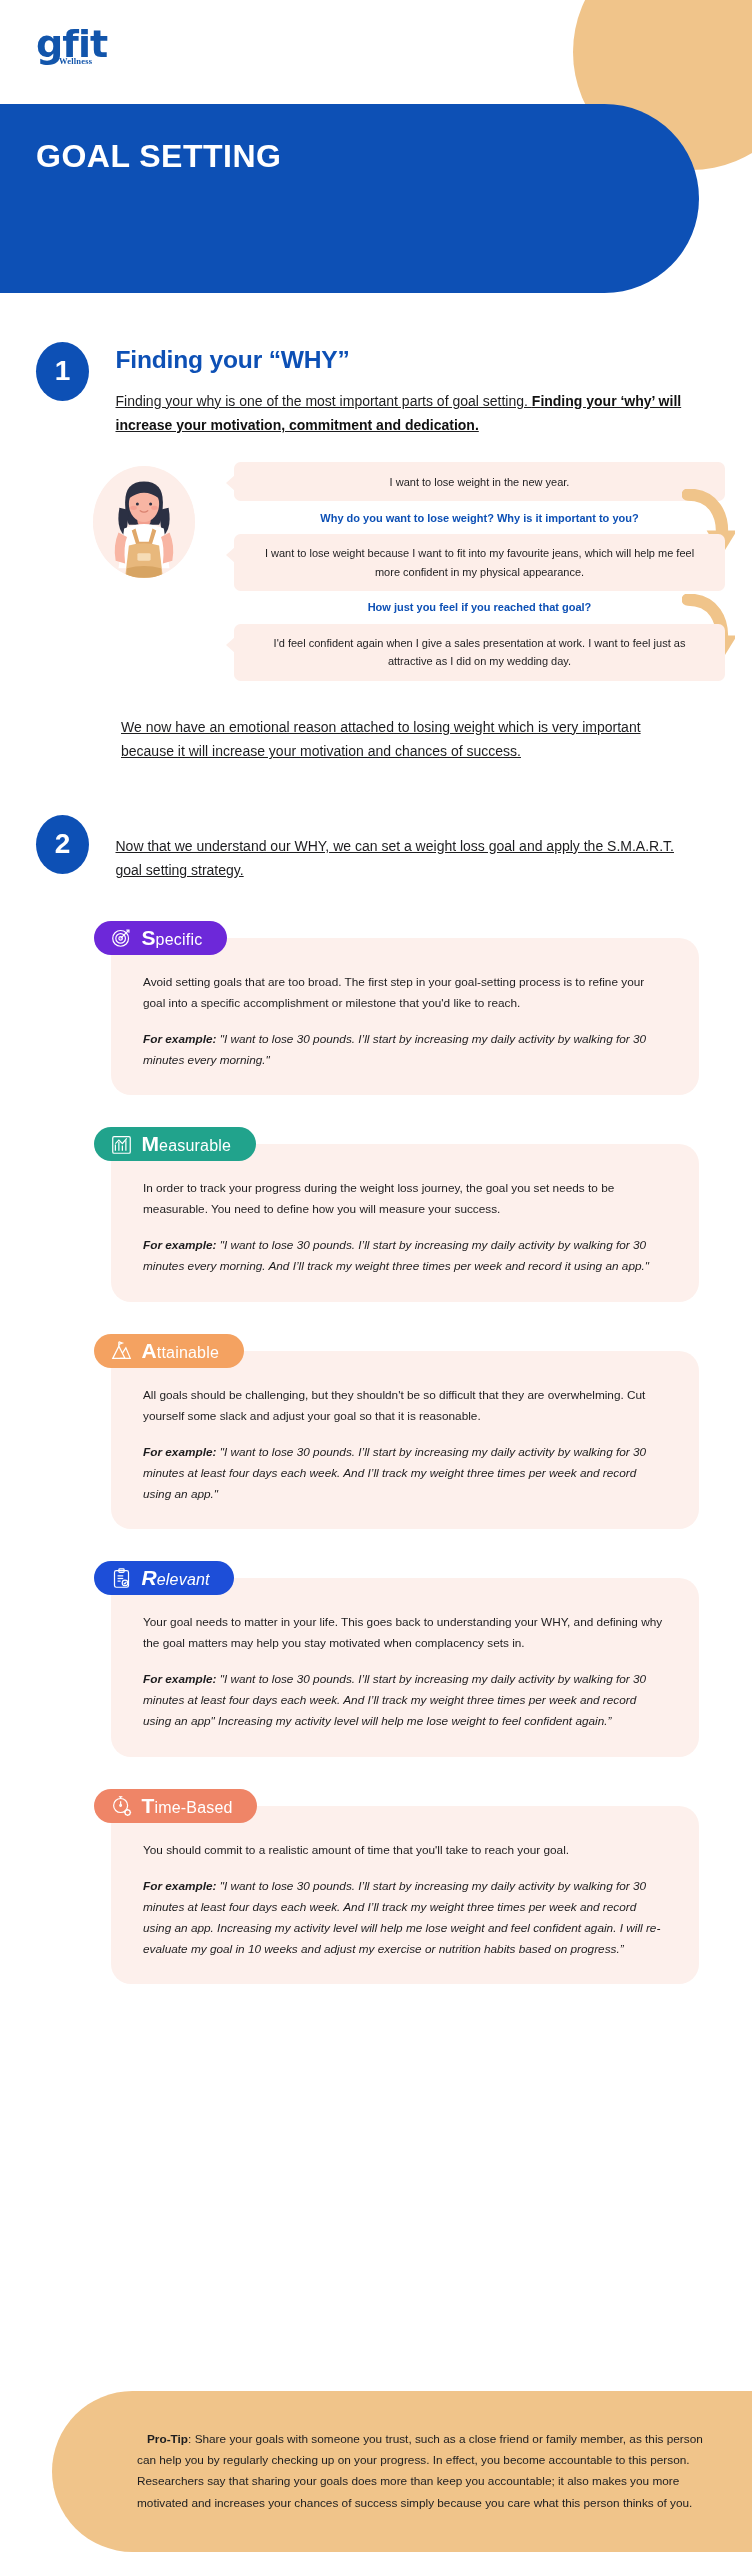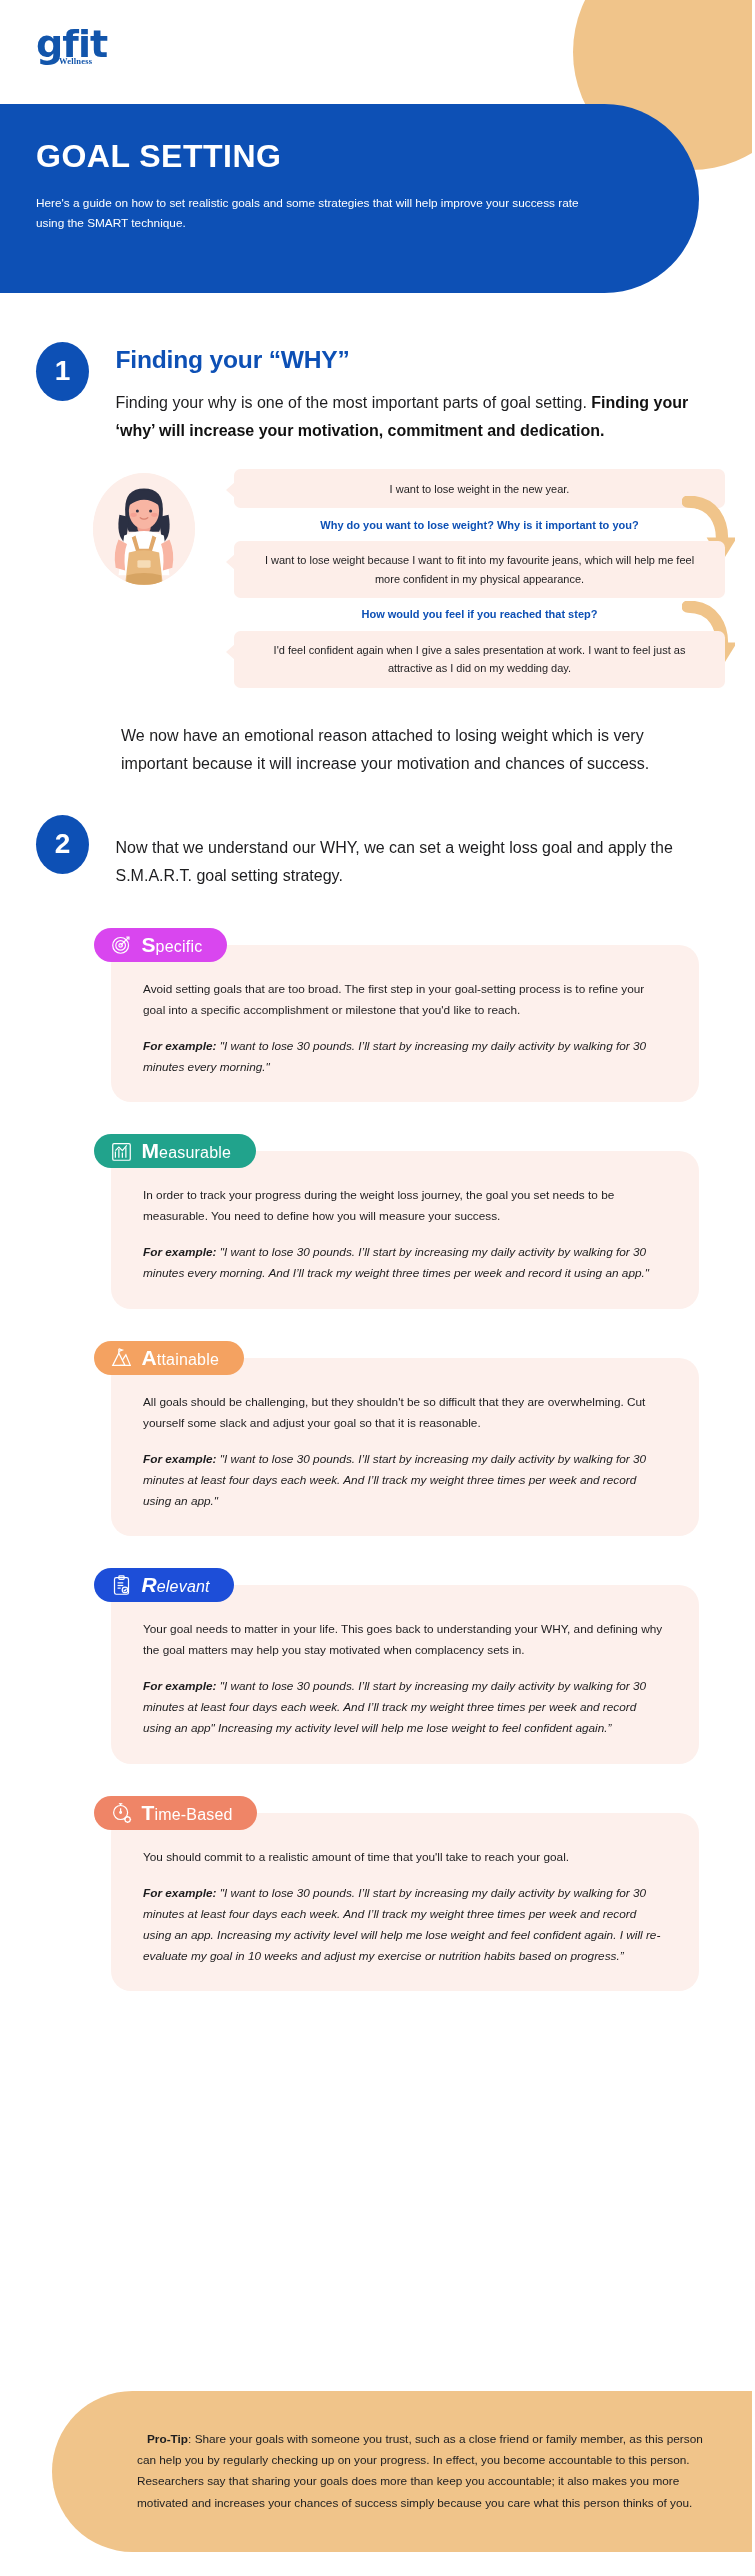--- a/index.html
+++ b/index.html
@@ -110,24 +110,25 @@
   }
   .sec-body { margin-left: 26.5px; padding-top: 5.7px; }
   .sec-title {
     color: #0d50b5;
     font-size: 24.6px;
     font-weight: bold;
     letter-spacing: -0.2px;
   }
   .sec-para {
     margin-top: 15px;
-    font-size: 16px;
+    font-size: 14px;
     line-height: 1.75;
     color: #1d1d1f;
     max-width: 581px;
+    text-decoration: underline;
   }
   .sec-para b { font-weight: bold; color: #111; }
 
   
   .convo {
     position: relative;
     margin-top: 24.6px;
     padding-left: 94px;
     width: 756px;
   }
@@ -238,21 +239,20 @@
 
   <div class="tan-circle"></div>
 
   <div class="logo">
     <span class="logo-word">gfit</span>
     <span class="logo-sub">Wellness</span>
   </div>
 
   <div class="hero">
     <div class="hero-title">GOAL SETTING</div>
-    <div class="hero-sub">Here's a guide on how to set realistic goals and some strategies that will help improve your success rate using the SMART technique.</div>
   </div>
 
   <div class="section" style="top:340px;">
     <div class="sec-head">
       <div class="sec-num">1</div>
       <div class="sec-body">
         <div class="sec-title">Finding your “WHY”</div>
         <div class="sec-para"><span>Finding your why is one of the most important parts of goal setting. </span><b>Finding your ‘why’ will increase your motivation, commitment and dedication.</b></div>
       </div>
     </div>
@@ -289,37 +289,37 @@
       </svg>
 
       <div class="question">Why do you want to lose weight? Why is it important to you?</div>
       <div class="bubble">I want to lose weight because I want to fit into my favourite jeans, which will help me feel more confident in my physical appearance.</div>
 
       <svg class="arrow-svg" style="top:132px;" viewBox="0 0 56 74">
         <path d="M6 6 C34 6 44 28 42 50" stroke="#f0c48a" stroke-width="13" fill="none" stroke-linecap="round"></path>
         <path d="M26 44 L42 70 L58 44 Z" fill="#f0c48a"></path>
       </svg>
 
-      <div class="question">How would you feel if you reached that step?</div>
+      <div class="question">How just you feel if you reached that goal?</div>
       <div class="bubble">I'd feel confident again when I give a sales presentation at work. I want to feel just as attractive as I did on my wedding day.</div>
     </div>
 
     <div class="sec-para" style="margin-left:121px;margin-top:34px;width:567px;max-width:567px;">We now have an emotional reason attached to losing weight which is very important because it will increase your motivation and chances of success.</div>
   </div>
 
   <div class="section" style="top:813px;">
     <div class="sec-head">
       <div class="sec-num">2</div>
       <div class="sec-body">
         <div class="sec-para">Now that we understand our WHY, we can set a weight loss goal and apply the S.M.A.R.T. goal setting strategy.</div>
       </div>
     </div>
 
     <div id="smart-cards" style="margin-top:38px;">
-        <div class="smart-card" style="margin-bottom: 32px;"><div class="smart-pill" style="background:#d946ef;">
+        <div class="smart-card" style="margin-bottom: 32px;"><div class="smart-pill" style="background:#6d28d9;">
             <span>
               <svg class="smart-ico" viewBox="0 0 24 24" fill="none" stroke="#fff" stroke-width="1.4">
                 <circle cx="11" cy="13" r="9"></circle>
                 <circle cx="11" cy="13" r="5.5"></circle>
                 <circle cx="11" cy="13" r="2"></circle>
                 <path d="M11 13 L20 4"></path>
                 <path d="M17.5 3.5 l3 0 l0 3"></path>
               </svg>
             </span>
             <span><span class="cap">S</span><span class="rest">pecific</span></span>

